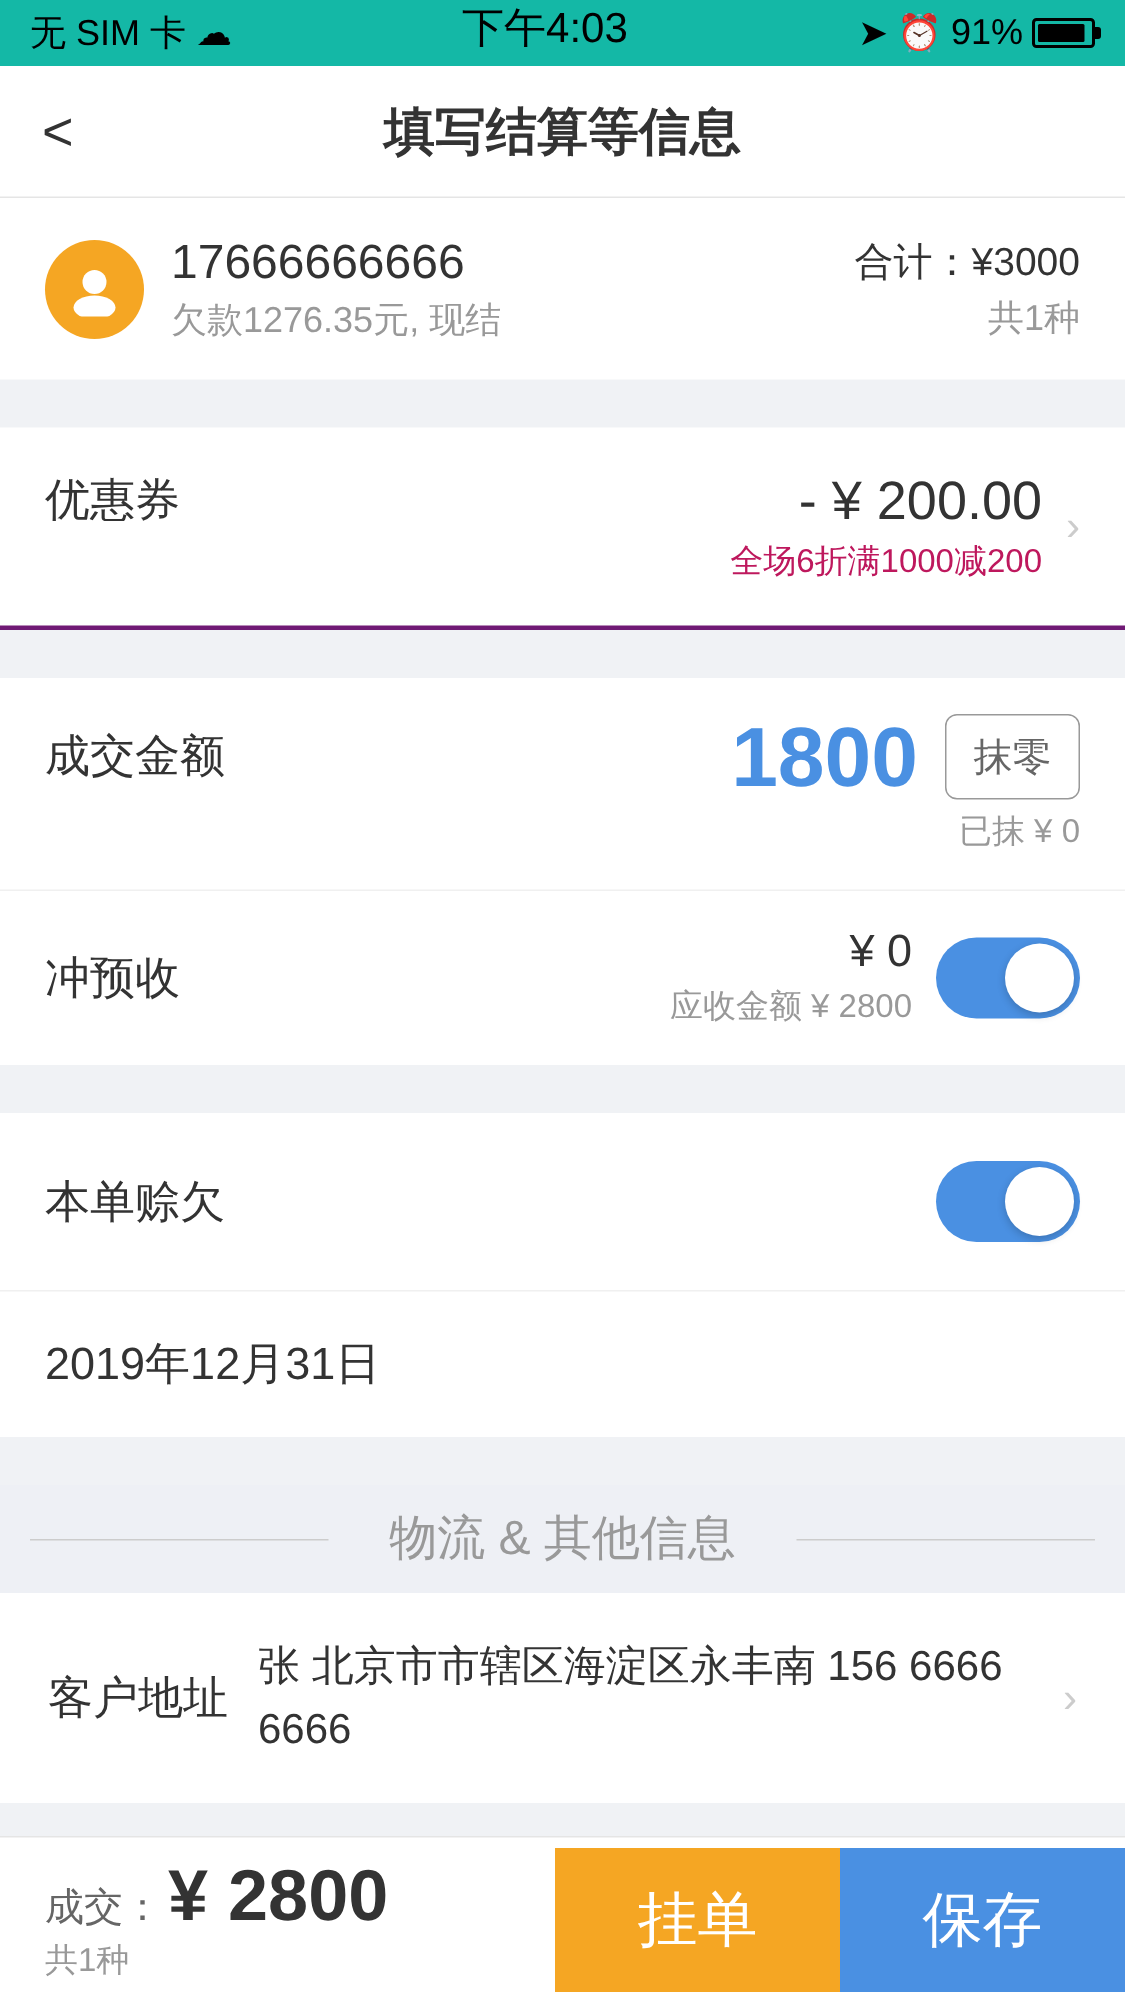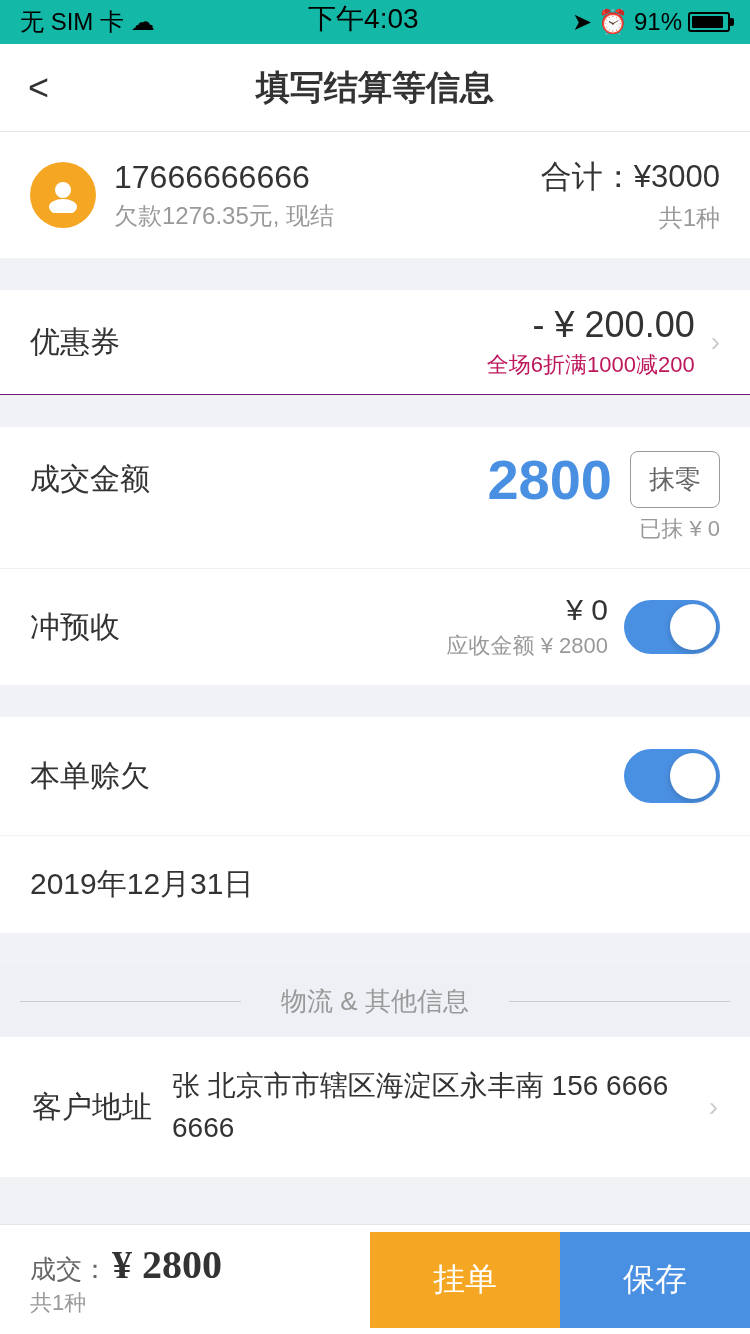--- a/index.html
+++ b/index.html
@@ -76,31 +76,30 @@
     .avatar {
       width: 66px; height: 66px; border-radius: 50%;
       background: #f5a623;
       display: flex; align-items: center; justify-content: center;
       font-size: 30px; color: #fff;
     }
     .customer-info {}
     .customer-phone { font-size: 32px; font-weight: 500; color: #333; }
     .customer-sub { font-size: 24px; color: #999; margin-top: 4px; }
     .customer-right { text-align: right; }
-    .customer-total { font-size: 31px; color: #333; }
+    .customer-total { font-size: 26px; color: #333; }
     .customer-count { font-size: 24px; color: #999; margin-top: 4px; }
 
     
     .row-item {
       display: flex;
-      align-items: center;
-      justify-content: space-between;
-      padding: 14px 30px;
-      background: #fff;
-      border-bottom: 1px solid #701a75;
+      justify-content: space-between;
+      padding: 28px 30px;
+      background: #fff;
+      border-bottom: 3px solid #701a75;
     }
     .row-label { font-size: 30px; color: #333; }
     .row-right { display: flex; align-items: center; gap: 16px; }
     .row-value { text-align: right; }
     .discount-amount { font-size: 36px; font-weight: 500; color: #333; }
     .discount-desc { font-size: 22px; color: #be185d; margin-top: 4px; }
 
     
     .chevron {
       color: #ccc;
@@ -200,21 +199,21 @@
       justify-content: center;
       gap: 20px;
     }
     .section-header-line {
       flex: 1;
       height: 1px;
       background: #ccc;
       margin: 0 20px;
     }
     .section-header-text {
-      font-size: 26px;
+      font-size: 32px;
       color: #999;
       white-space: nowrap;
       text-align: right;
     }
 
     
     .address-row {
       display: flex;
       align-items: center;
       justify-content: space-between;
@@ -239,29 +238,29 @@
       background: #fff;
       display: flex;
       align-items: center;
       border-top: 1px solid #e5e5e5;
     }
     .footer-info {
       flex: 1;
       padding: 0 30px;
     }
     .footer-deal { font-size: 26px; color: #666; }
-    .footer-amount { font-size: 40px; font-weight: 600; color: #333; }
+    .footer-amount { font-size: 48px; font-weight: 600; color: #333; }
     .footer-count { font-size: 22px; color: #999; }
     .footer-btn {
       height: 96px;
       width: 190px;
       display: flex;
       align-items: center;
       justify-content: center;
-      font-size: 32px;
+      font-size: 40px;
       color: #fff;
       cursor: pointer;
     }
     .footer-btn-hang { background: #f5a623; }
     .footer-btn-save { background: #4a90e2; }
   </style>
 </head>
 <body>
 
 <div class="status-bar">
@@ -320,21 +319,21 @@
   </div>
 </div>
 
 <div class="gray-divider"></div>
 
 <div class="section">
   <div class="deal-section">
     <div class="deal-row">
       <div class="deal-label">成交金额</div>
       <div class="deal-right">
-        <div class="deal-amount">2800</div>
+        <div class="deal-amount">1800</div>
         <button class="round-btn">抹零</button>
       </div>
     </div>
     <div class="deal-sub">已抹  ¥ 0</div>
   </div>
 
   <div class="pre-row">
     <div class="pre-label">冲预收</div>
     <div class="pre-right">
       <div class="pre-val">
@@ -376,21 +375,21 @@
     <div class="address-label">客户地址</div>
     <div class="address-value">张 北京市市辖区海淀区永丰南 156 6666 6666</div>
     <div class="chevron">›</div>
   </div>
 </div>
 
 <div class="bottom-gray"></div>
 
 <div class="footer">
   <div class="footer-info">
-    <div style="display:flex;align-items:baseline;gap:4px;font-family:Liberation Serif, serif;">
+    <div style="display:flex;align-items:baseline;gap:4px;">
       <span class="footer-deal">成交：</span>
       <span class="footer-amount">¥ 2800</span>
     </div>
     <div class="footer-count">共1种</div>
   </div>
   <div class="footer-btn footer-btn-hang">挂单</div>
   <div class="footer-btn footer-btn-save">保存</div>
 </div>
 
 </body></html>

